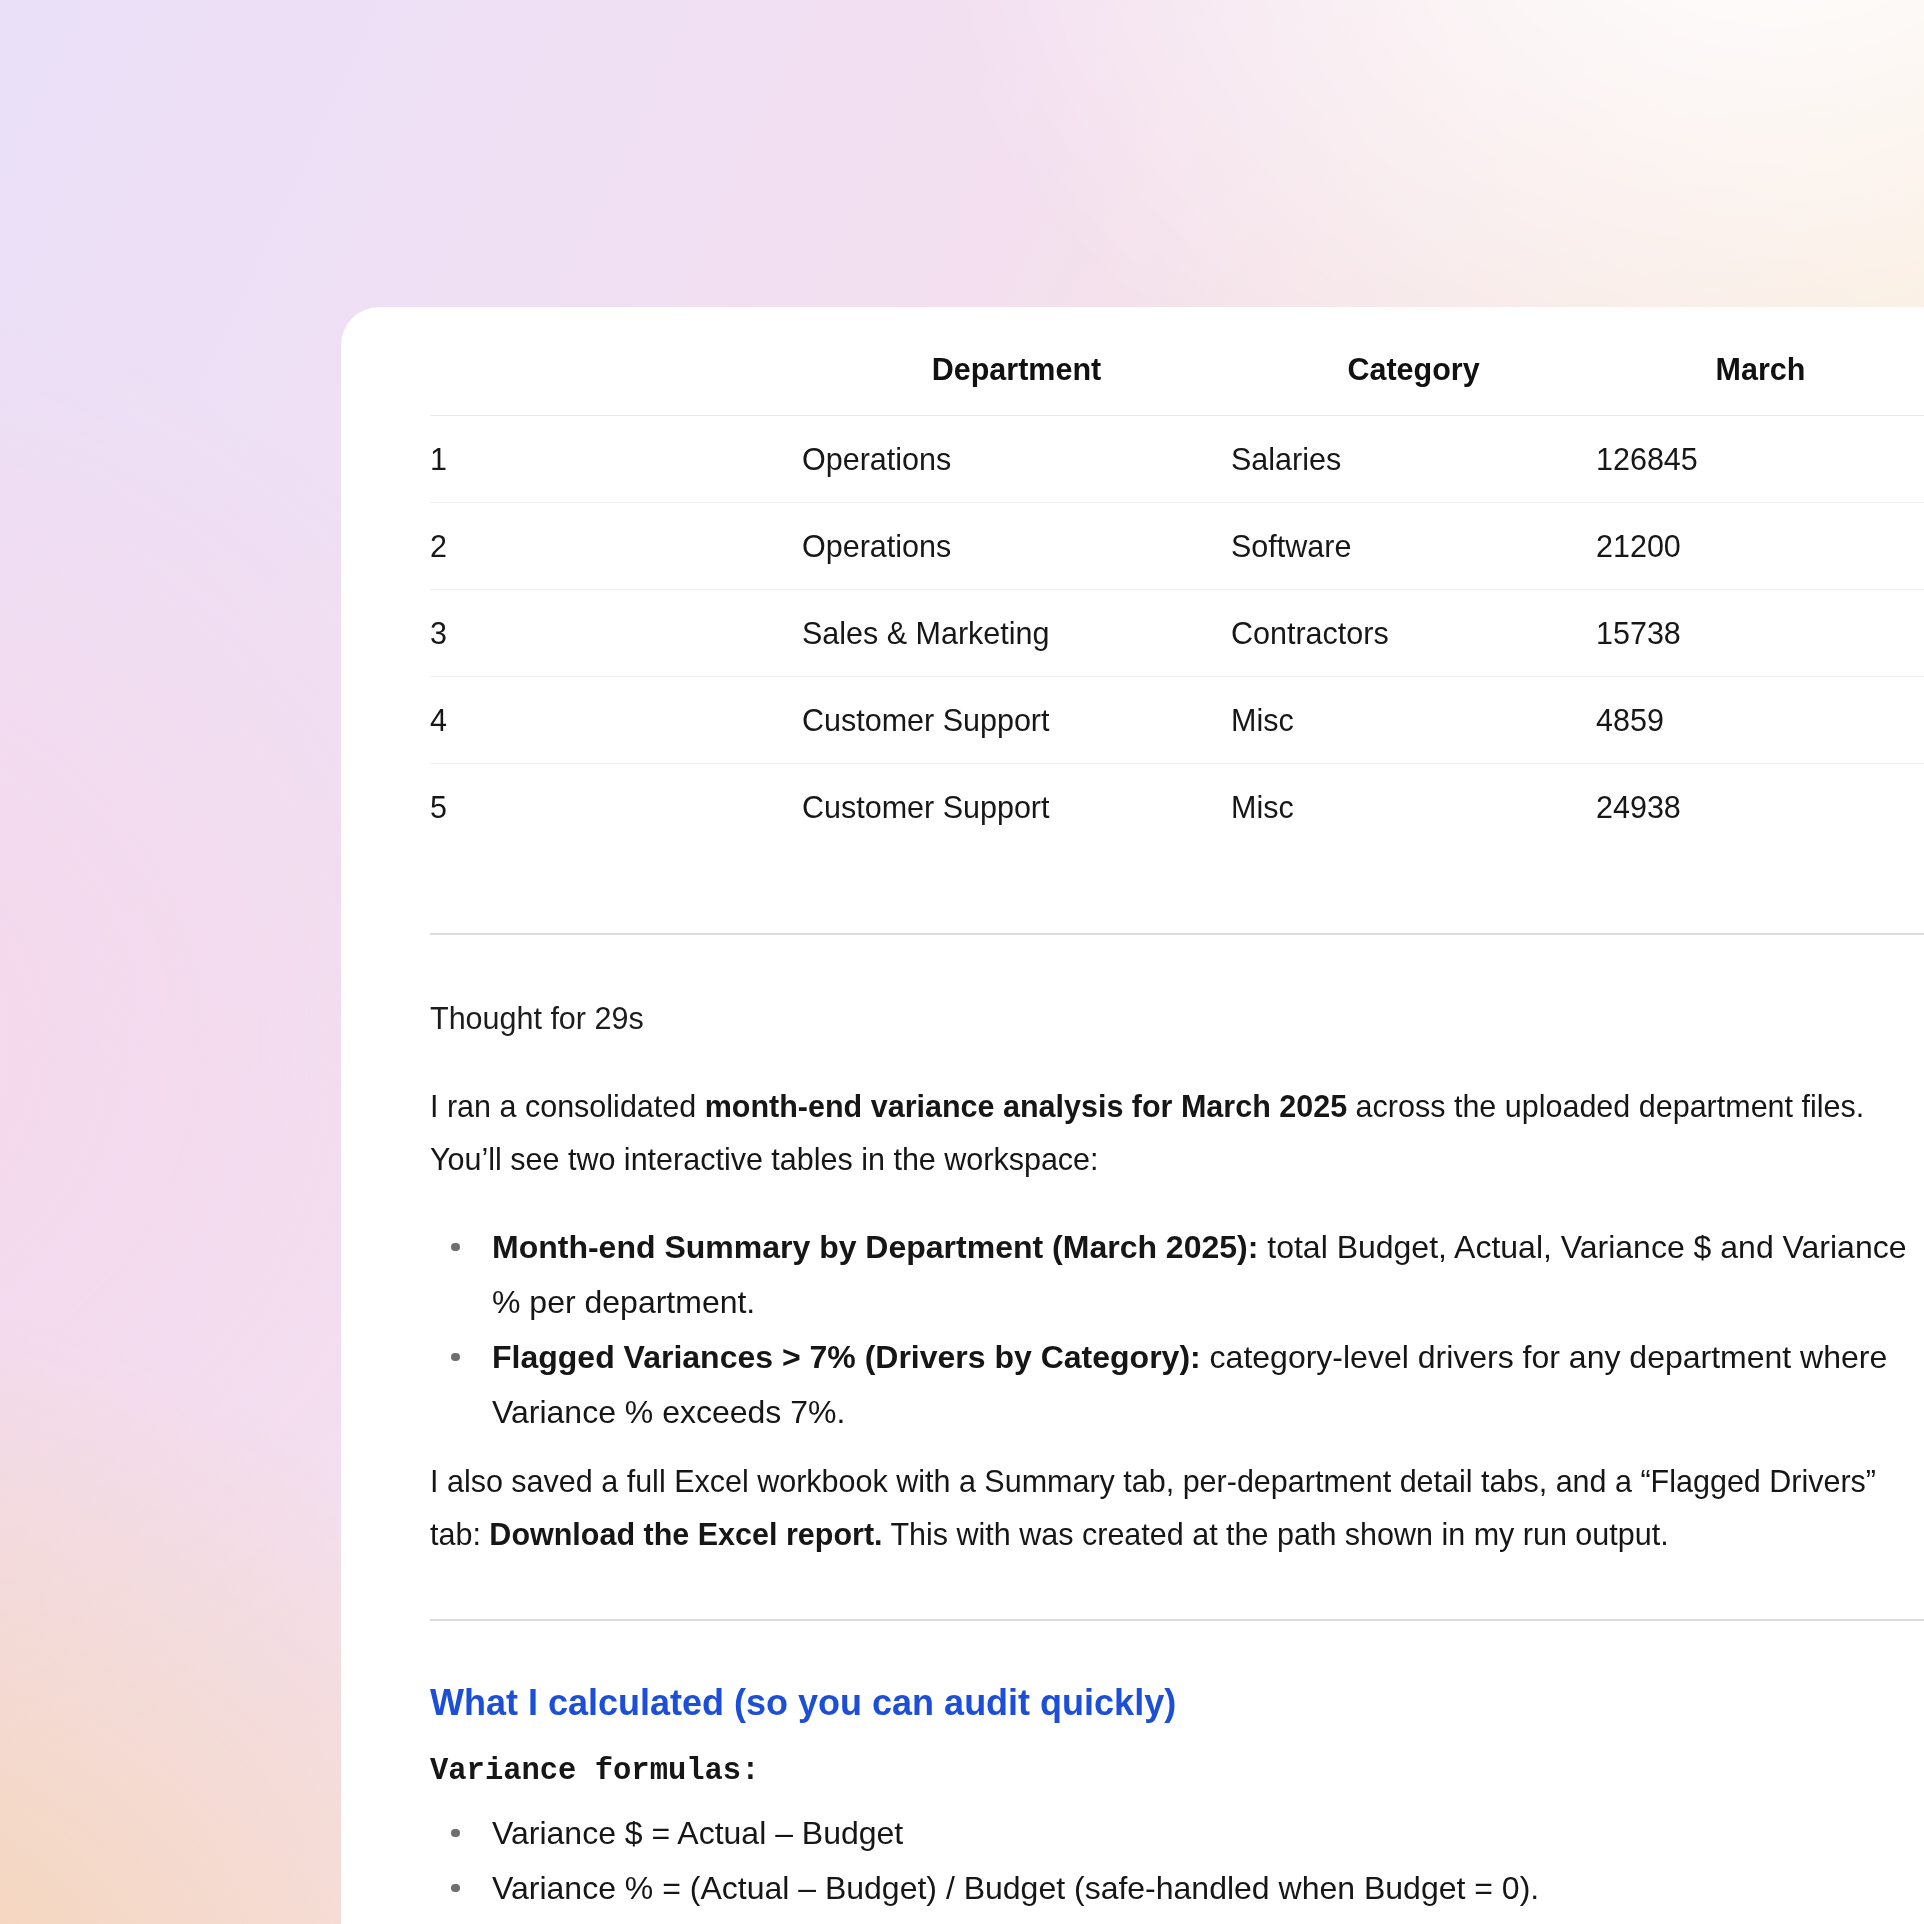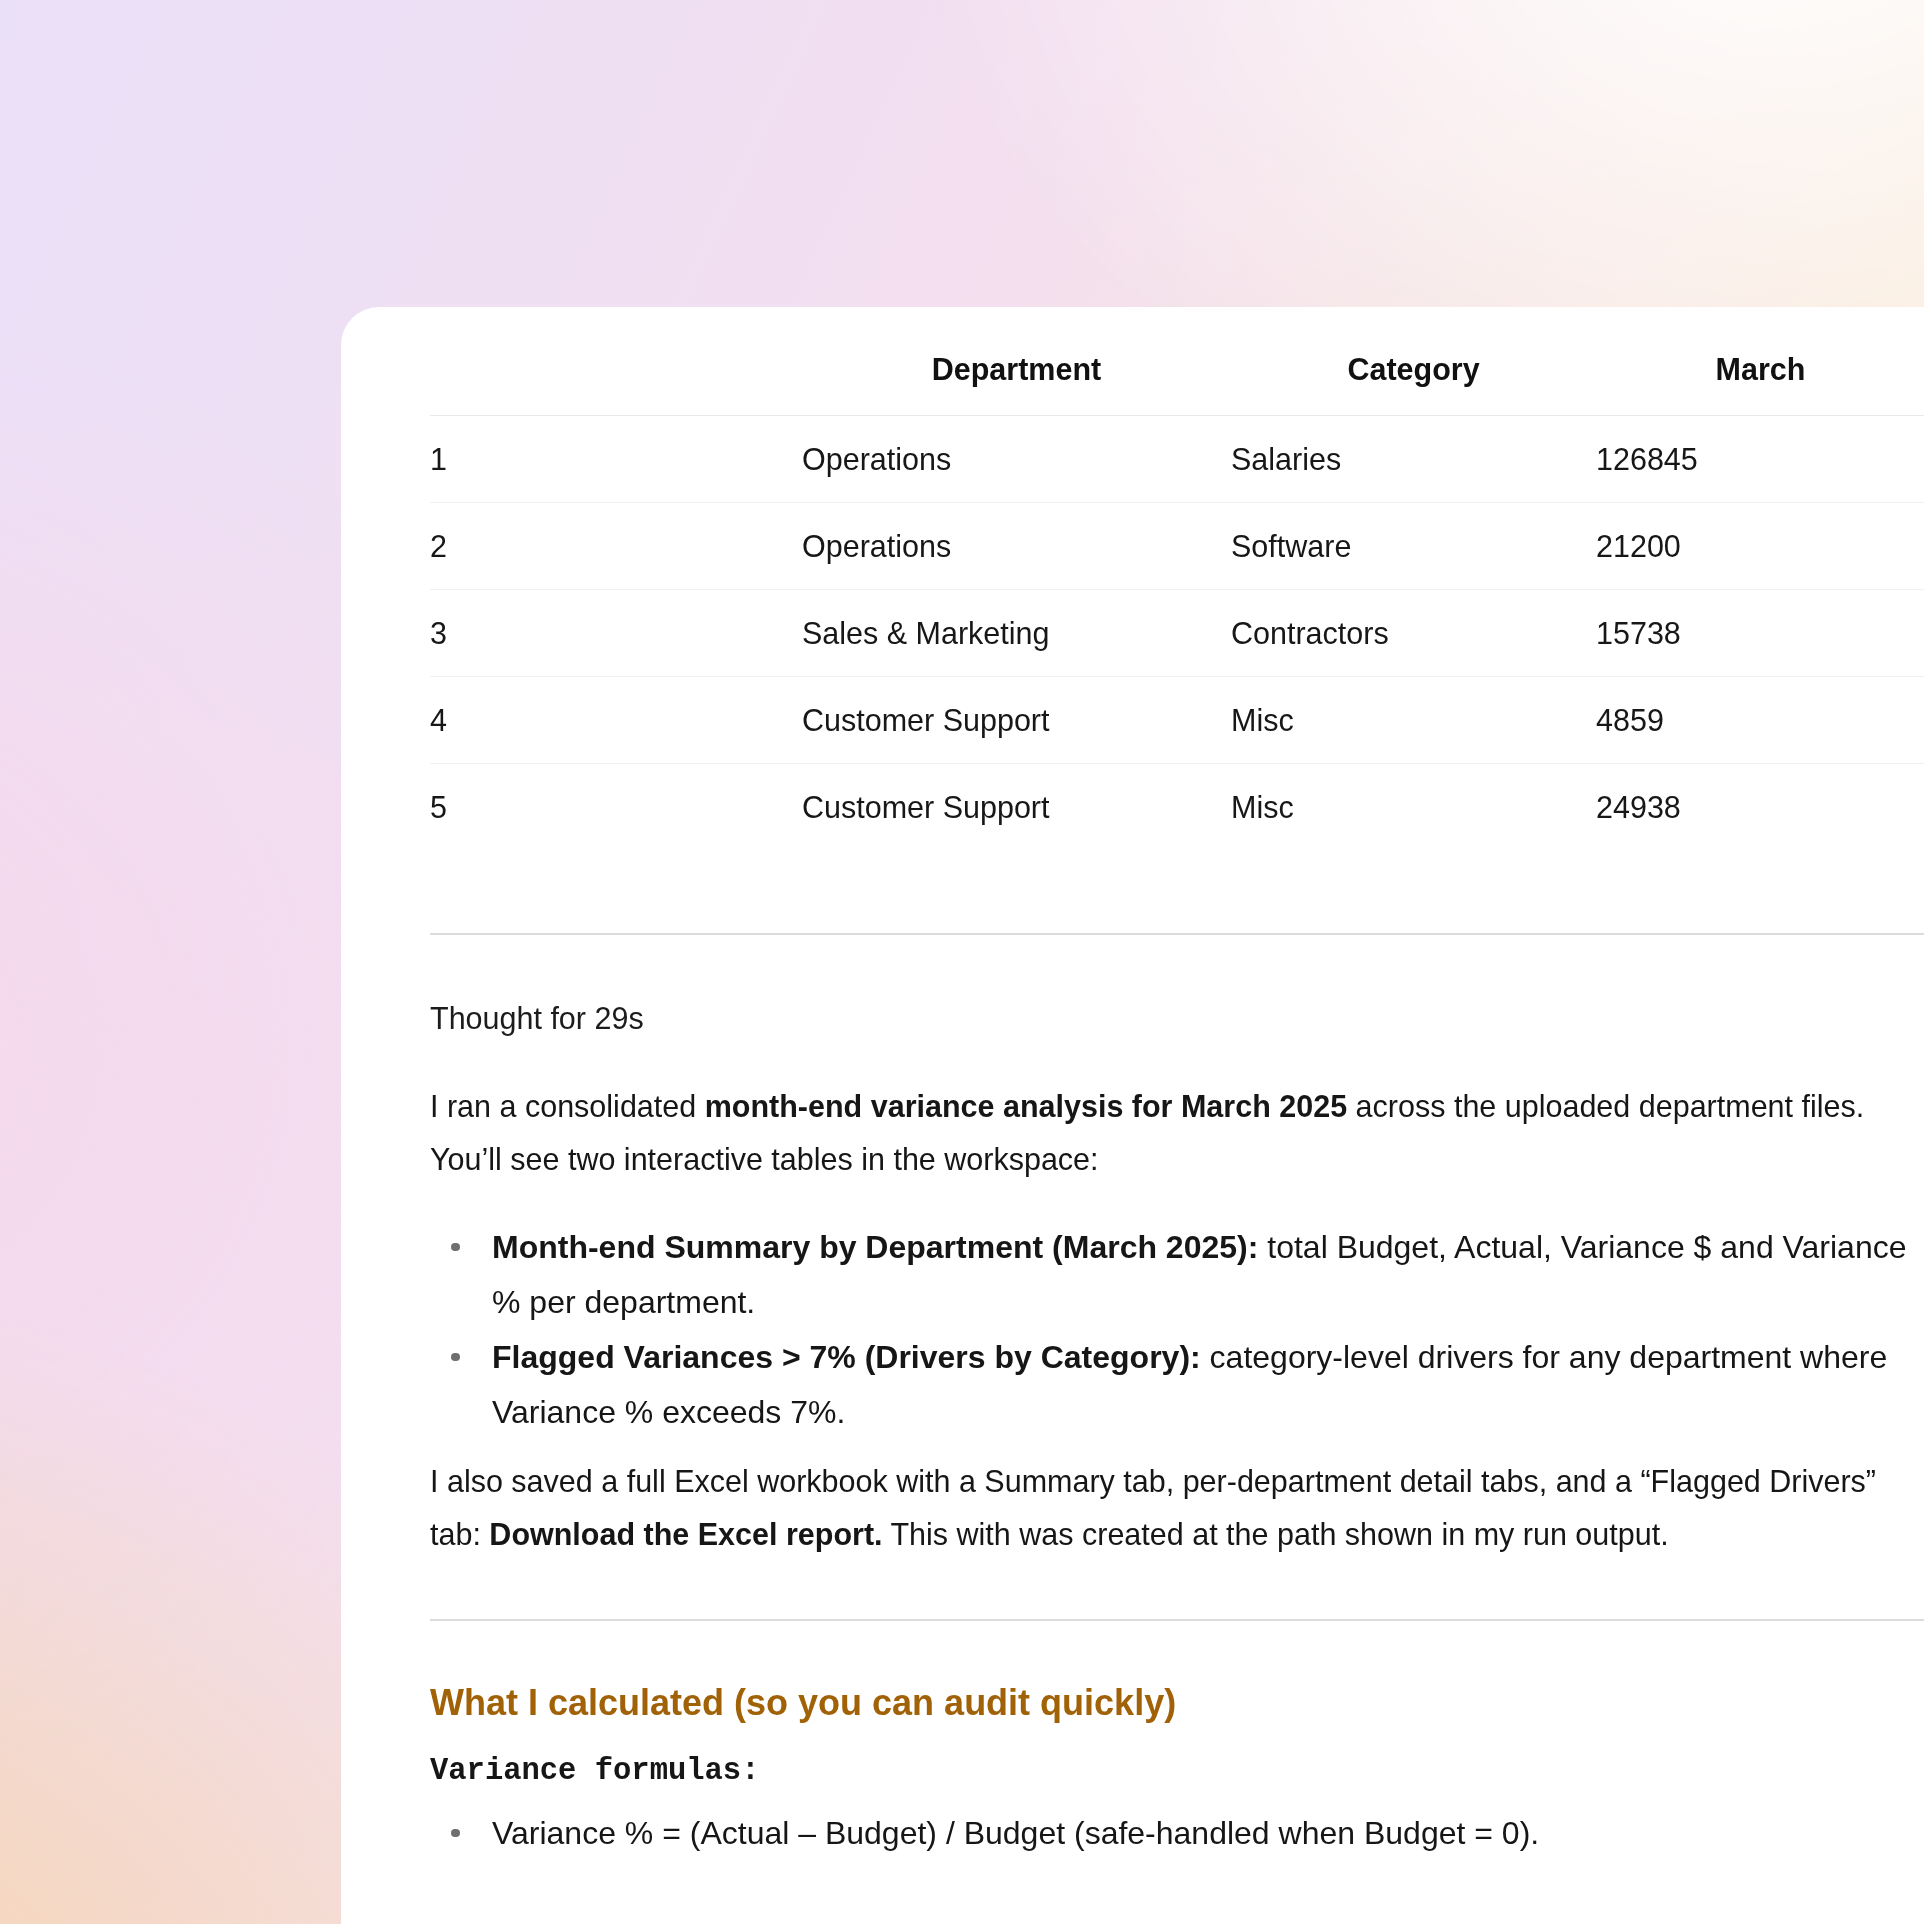--- a/index.html
+++ b/index.html
@@ -38,21 +38,21 @@
   .para{margin:39px 0 0 0;font-size:30.5px;line-height:53px;}
   .b{font-weight:700;}
   ul{list-style:none;margin:34px 0 0 0;padding:0;font-size:32px;line-height:55px;}
   li{position:relative;padding-left:62px;}
   li::before{
     content:"";position:absolute;left:21px;top:22.5px;width:8.8px;height:8.8px;
     border-radius:50%;background:#6f6f6f;
   }
   .outro{margin-top:15.2px;}
   .rule{margin:58px 0 0 0;border:none;border-top:2.4px solid #dcdcdc;height:0;}
-  h2{margin:58px 0 0 0;font-size:36px;line-height:47px;font-weight:700;color:#a16207;}
+  h2{margin:58px 0 0 0;font-size:36px;line-height:47px;font-weight:700;color:#1d4ed8;}
   .sub{margin:23px 0 0 0;font-size:30.5px;line-height:45px;font-weight:700;font-family:Liberation Mono, monospace;}
   .formulas{margin-top:12px;}
 </style>
 </head>
 <body>
 
 <div class="card">
   <div class="content">
 
     <div class="table-wrap">
@@ -117,18 +117,19 @@
 
     <p class="para outro"><span>I also saved a full Excel workbook with a Summary tab, per-department detail tabs, and a “Flagged Drivers” tab: </span><span class="b">Download the Excel report.</span><span> This with was created at the path shown in my run output.</span></p>
 
     <hr class="rule">
 
     <h2>What I calculated (so you can audit quickly)</h2>
 
     <p class="sub">Variance formulas:</p>
 
     <ul class="formulas">
+      <li><span>Variance $ = Actual – Budget</span></li>
       <li><span>Variance % = (Actual – Budget) / Budget (safe-handled when Budget = 0).</span></li>
     </ul>
 
   </div>
 </div>
 
 
 </body></html>

